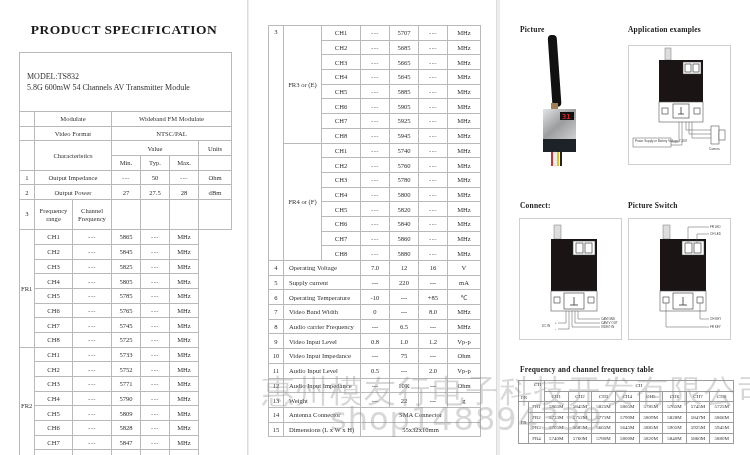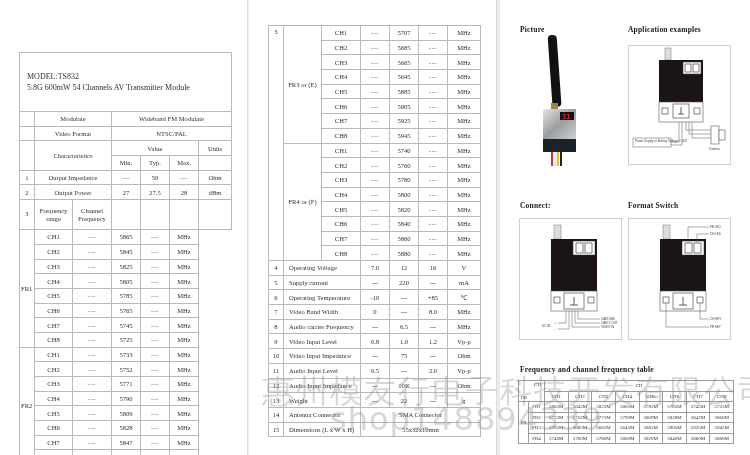--- a/index.html
+++ b/index.html
@@ -21,20 +21,21 @@
   .diagram-box { position: absolute; border: 1px solid #cfcfcf; background: #fff; }
   table.ft { position: absolute; left: 518px; top: 380px; border-collapse: collapse; font-size: 5px; table-layout: fixed; width: 216px; }
   table.ft td { border: 1px solid #9c9c9c; text-align: center; height: 10.5px; white-space: nowrap; overflow: hidden; padding: 0; color: #333; }
   .wm { position: absolute; font-family: "DejaVu Sans", sans-serif; color: rgba(140,140,140,0.35); white-space: nowrap; pointer-events: none; }
   .lbl { font-family: "Liberation Sans", sans-serif; font-size: 3px; fill: #444; }
 </style>
 </head>
 <body>
 
 <div class="page" id="p1">
+  <div class="title">PRODUCT SPECIFICATION</div>
 
   <table class="spec" id="t1">
     <colgroup>
       <col style="width:15px">
         <col style="width:38px">
         <col style="width:39px">
       <col style="width:29px">
         <col style="width:29px">
         <col style="width:29px">
         <col style="width:33px">
@@ -437,21 +438,21 @@
       <td colspan="4">55x32x10mm</td>
     </tr>
   </tbody>
     </table>
 </div>
 
 <div class="page" id="p3">
   <div class="sec-title" style="left:20px;top:25px">Picture</div>
   <div class="sec-title" style="left:128px;top:25px">Application examples</div>
   <div class="sec-title" style="left:20px;top:201px">Connect:</div>
-  <div class="sec-title" style="left:128px;top:201px">Format Switch</div>
+  <div class="sec-title" style="left:128px;top:201px">Picture Switch</div>
   <div class="sec-title" style="left:20px;top:365px">Frequency and channel frequency table</div>
 </div>
 
 <svg style="position:absolute;left:535px;top:30px" width="55" height="140" viewBox="0 0 55 140">
   <rect x="15" y="5" width="9" height="72" rx="4" fill="#111" transform="rotate(-4 19 40)"></rect>
   <rect x="16" y="73" width="7" height="6" fill="#a08050"></rect>
   <rect x="8" y="79" width="33" height="30" fill="#b8bcbf"></rect>
   <rect x="8" y="79" width="33" height="30" fill="url(#metal)" opacity="0.6"></rect>
   <rect x="25" y="82" width="14" height="8" fill="#111"></rect>
   <text x="27" y="89" font-size="7" fill="#e02020" font-family="DejaVu Sans Mono, monospace" font-weight="bold">31</text>

